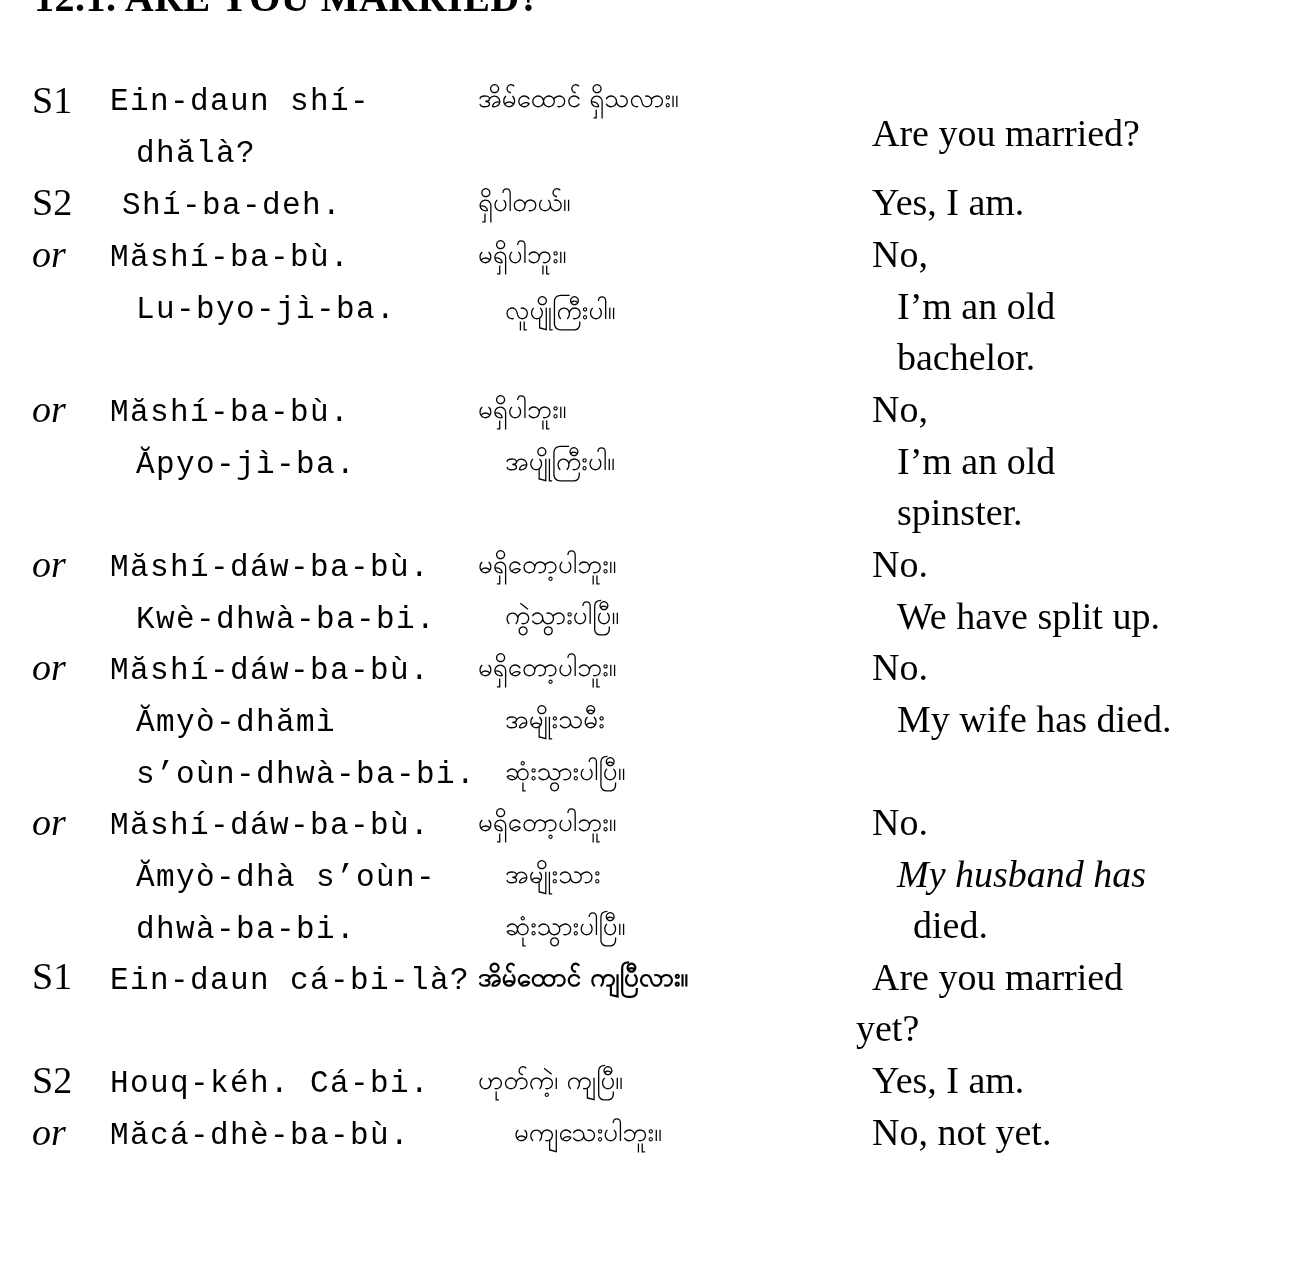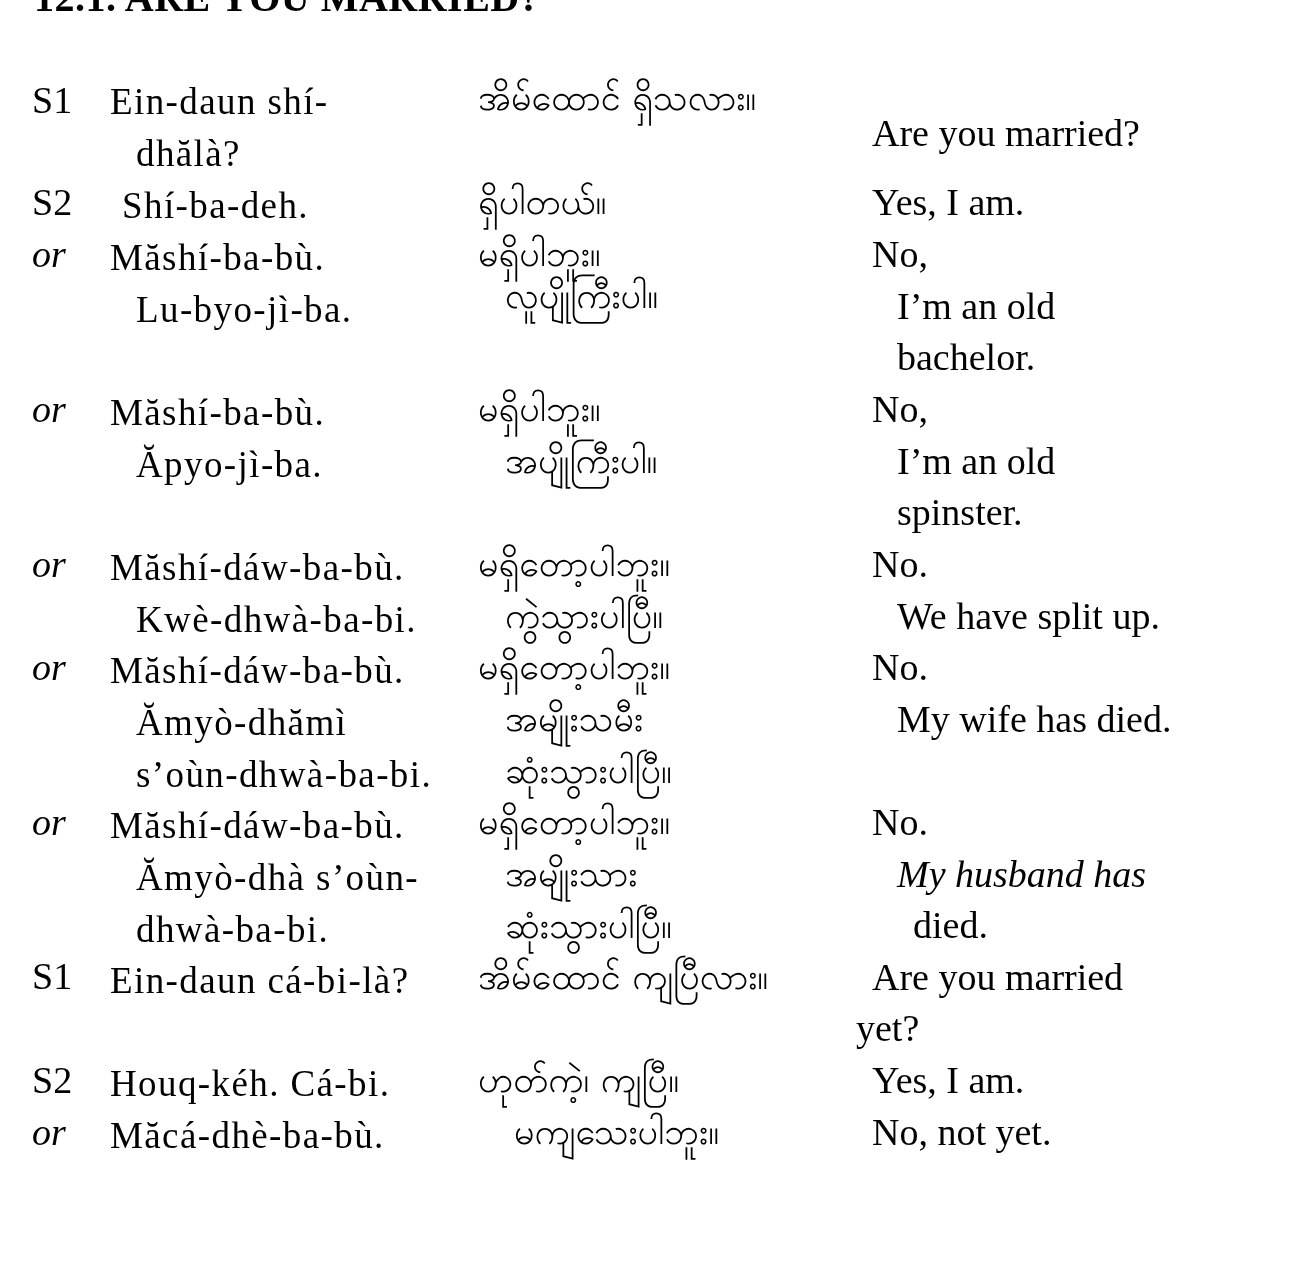--- a/index.html
+++ b/index.html
@@ -32,27 +32,27 @@
     line-height: 52px;
   }
   .lbl {
     font-family: "Liberation Serif", "DejaVu Serif", serif;
     font-size: 38px;
   }
   .lbl.or {
     font-style: italic;
   }
   .rom {
-    font-family: Liberation Serif, serif;
-    font-size: 37px;
+    font-family: Liberation Mono, monospace;
+    font-size: 31px;
     letter-spacing: 1.4px;
   }
   .mya {
     font-family: "DejaVu Sans", "Liberation Sans", sans-serif;
-    font-size: 36px;
+    font-size: 26px;
   }
   .eng {
     font-family: "Liberation Serif", "DejaVu Serif", serif;
     font-size: 38px;
   }
 </style>
 </head>
 <body>
 
 <div>
@@ -72,21 +72,21 @@
     <div class="line rom" style="left:122px; top:180px;">Shí-ba-deh.</div>
     <div class="line mya" style="left:478px; top:176px;">ရှိပါတယ်။</div>
     <div class="line eng" style="left:872px; top:176px;">Yes, I am.</div>
   </div>
 
   <div>
     <div class="line lbl or" style="left:32px; top:228px;">or</div>
     <div class="line rom" style="left:110px; top:232px;">Măshí-ba-bù.</div>
     <div class="line rom" style="left:136px; top:284px;">Lu-byo-jì-ba.</div>
     <div class="line mya" style="left:478px; top:228px;">မရှိပါဘူး။</div>
-    <div class="line mya" style="left:505px; top:270px;text-align:right;">လူပျိုကြီးပါ။</div>
+    <div class="line mya" style="left:505px; top:284px;text-align:right;">လူပျိုကြီးပါ။</div>
     <div class="line eng" style="left:872px; top:228px;">No,</div>
     <div class="line eng" style="left:897px; top:280px;">I’m an old</div>
     <div class="line eng" style="left:897px; top:331px;">bachelor.</div>
   </div>
 
   <div>
     <div class="line lbl or" style="left:32px; top:383px;">or</div>
     <div class="line rom" style="left:110px; top:387px;">Măshí-ba-bù.</div>
     <div class="line rom" style="left:136px; top:439px;">Ăpyo-jì-ba.</div>
     <div class="line mya" style="left:478px; top:383px;">မရှိပါဘူး။</div>
@@ -94,21 +94,21 @@
     <div class="line eng" style="left:872px; top:383px;">No,</div>
     <div class="line eng" style="left:897px; top:435px;">I’m an old</div>
     <div class="line eng" style="left:897px; top:486px;">spinster.</div>
   </div>
 
   <div>
     <div class="line lbl or" style="left:32px; top:538px;">or</div>
     <div class="line rom" style="left:110px; top:542px;">Măshí-dáw-ba-bù.</div>
     <div class="line rom" style="left:136px; top:594px;">Kwè-dhwà-ba-bi.</div>
     <div class="line mya" style="left:478px; top:538px;">မရှိတော့ပါဘူး။</div>
-    <div class="line mya" style="left:505px; top:590px;">ကွဲသွားပါပြီ။</div>
+    <div class="line mya" style="left:505px; top:590px;font-family:Liberation Serif, serif;">ကွဲသွားပါပြီ။</div>
     <div class="line eng" style="left:872px; top:538px;">No.</div>
     <div class="line eng" style="left:897px; top:590px;">We have split up.</div>
   </div>
 
   <div>
     <div class="line lbl or" style="left:32px; top:641px;">or</div>
     <div class="line rom" style="left:110px; top:645px;">Măshí-dáw-ba-bù.</div>
     <div class="line rom" style="left:136px; top:697px;">Ămyò-dhămì</div>
     <div class="line rom" style="left:136px; top:749px;">s’oùn-dhwà-ba-bi.</div>
     <div class="line mya" style="left:478px; top:641px;">မရှိတော့ပါဘူး။</div>
@@ -127,21 +127,21 @@
     <div class="line mya" style="left:505px; top:848px;">အမျိုးသား</div>
     <div class="line mya" style="left:505px; top:900px;">ဆုံးသွားပါပြီ။</div>
     <div class="line eng" style="left:872px; top:796px;">No.</div>
     <div class="line eng" style="left:897px; top:848px;font-style:italic;">My husband has</div>
     <div class="line eng" style="left:897px; top:899px;margin-left:16px;">died.</div>
   </div>
 
   <div>
     <div class="line lbl" style="left:32px; top:950px;">S1</div>
     <div class="line rom" style="left:110px; top:955px;">Ein-daun cá-bi-là?</div>
-    <div class="line mya" style="left:478px; top:951px;">အိမ်ထောင် ကျပြီလား။</div>
+    <div class="line mya" style="left:478px; top:951px;font-weight:bold;">အိမ်ထောင် ကျပြီလား။</div>
     <div class="line eng" style="left:872px; top:951px;">Are you married</div>
     <div class="line eng" style="left:856px; top:1002px;">yet?</div>
   </div>
 
   <div>
     <div class="line lbl" style="left:32px; top:1054px;">S2</div>
     <div class="line rom" style="left:110px; top:1058px;">Houq-kéh.  Cá-bi.</div>
     <div class="line mya" style="left:478px; top:1054px;">ဟုတ်ကဲ့၊ ကျပြီ။</div>
     <div class="line eng" style="left:872px; top:1054px;">Yes, I am.</div>
   </div>

